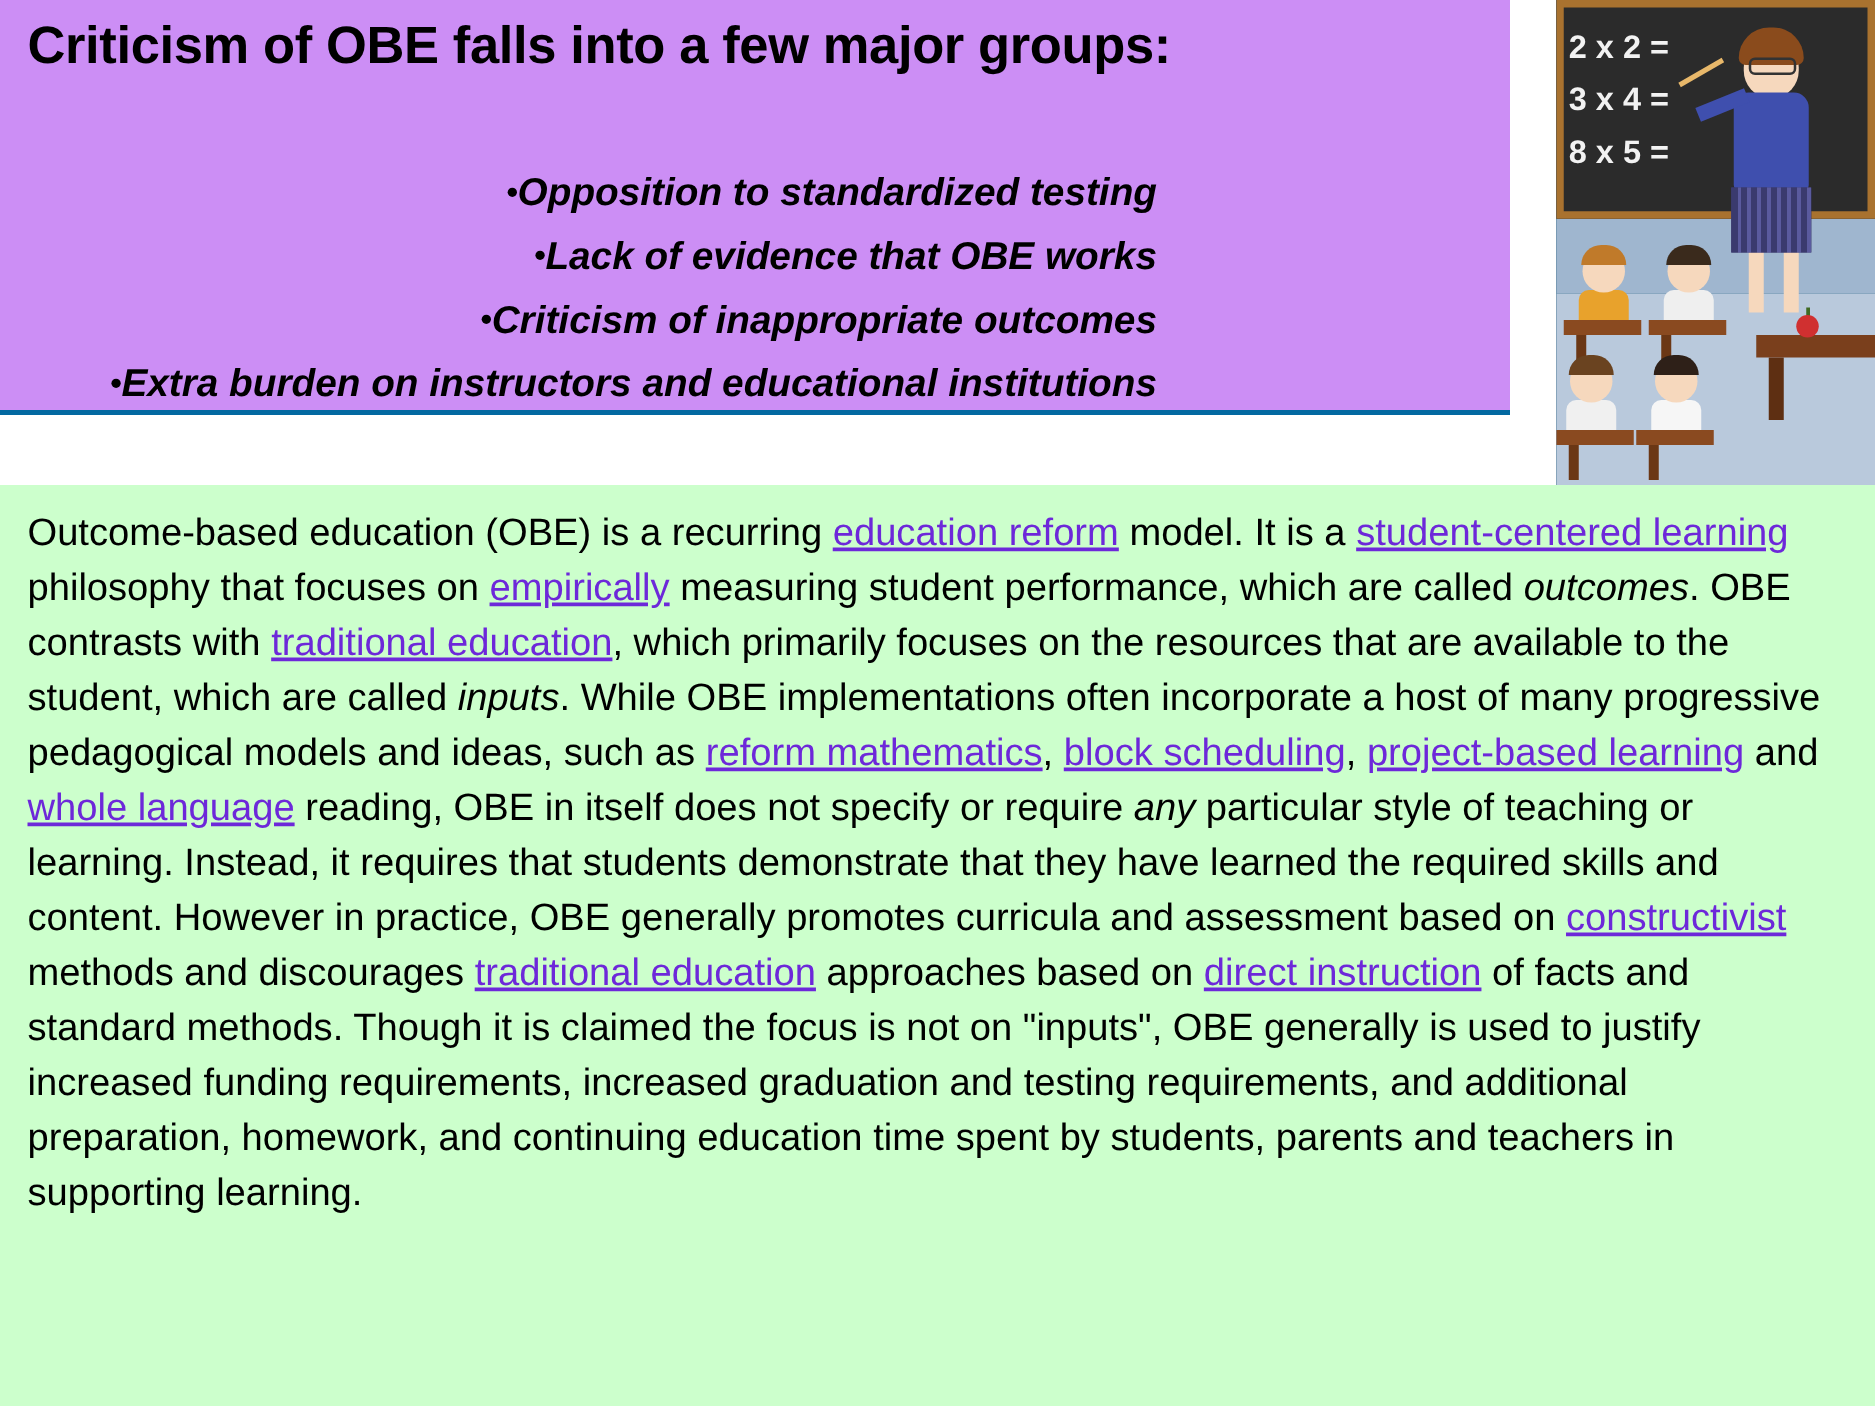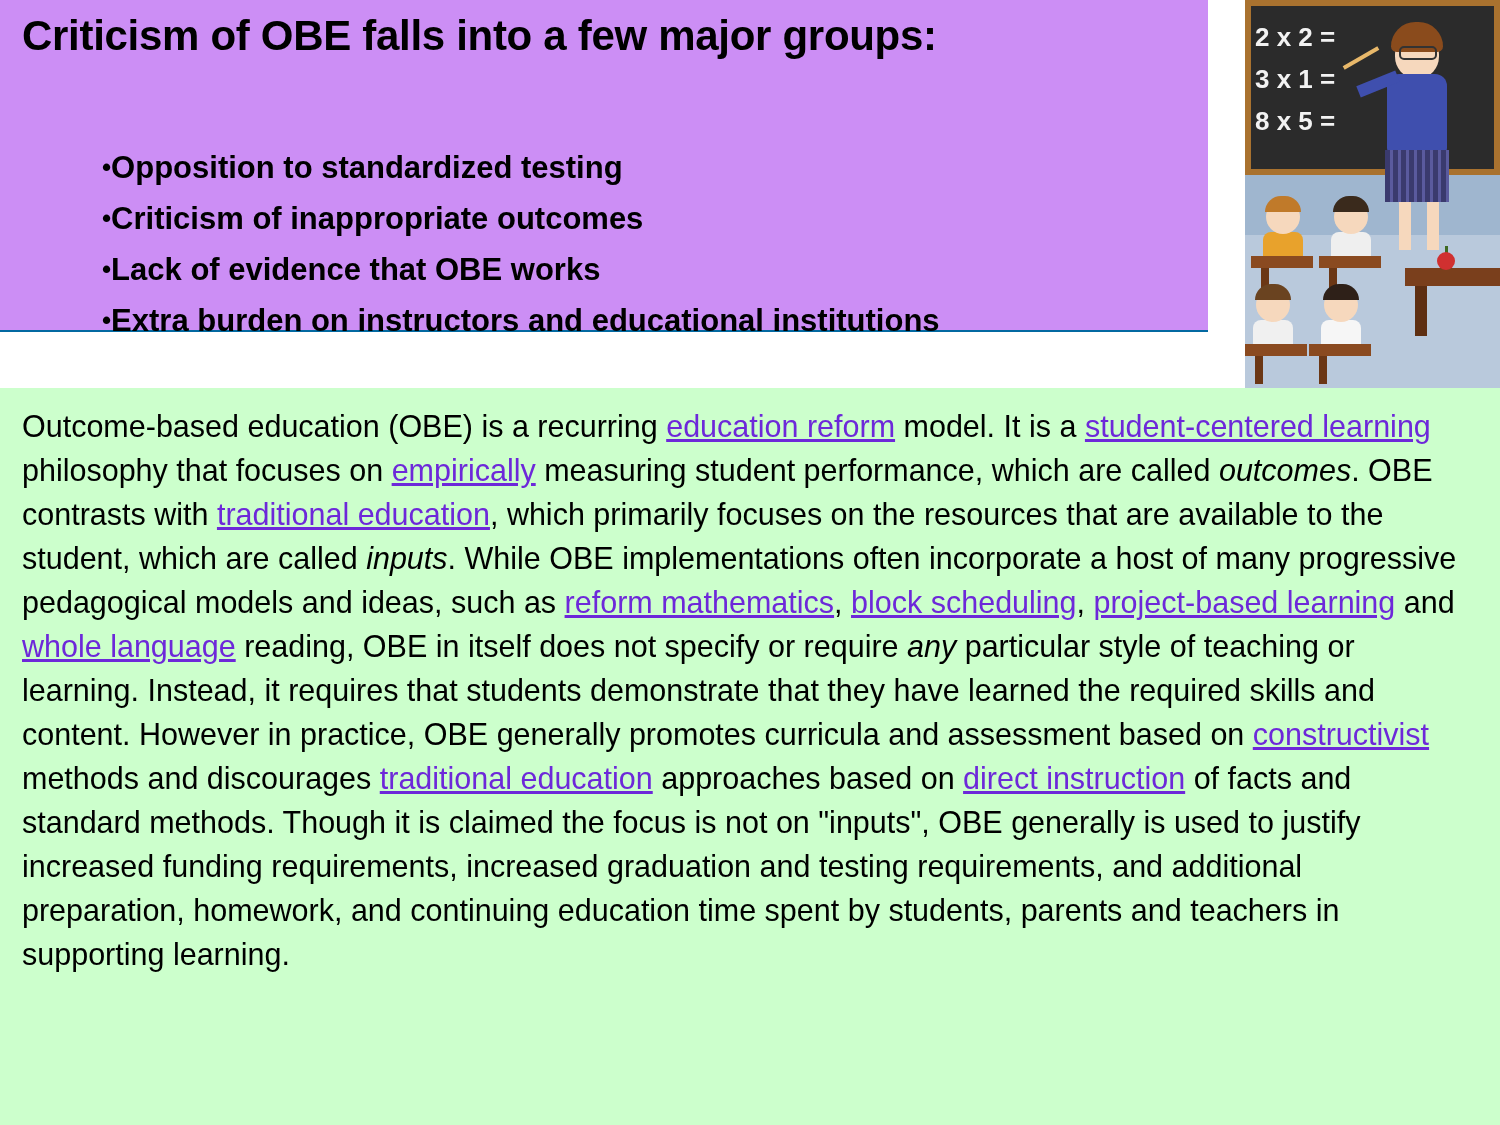--- a/index.html
+++ b/index.html
@@ -20,40 +20,42 @@
   }
 
   
   .top-panel {
     position: absolute;
     left: 0;
     top: 0;
     width: 1208px;
     height: 332px;
     background: #cc8ef5;
-    border-bottom: 2px solid #0369a1;
+    border-bottom: 4px solid #0369a1;
     box-sizing: border-box;
+    text-align: right;
   }
   .slide-title {
     position: absolute;
     left: 22px;
     top: 12px;
     font-size: 42px;
     font-weight: bold;
     color: #000000;
     letter-spacing: -0.3px;
     white-space: nowrap;
   }
   .bullet-list {
     position: absolute;
     left: 88px;
     top: 128px;
-    margin: 14px;
+    margin: 0;
     padding: 0;
     list-style: none;
+    font-style: italic;
   }
   .bullet-list li {
     font-size: 31px;
     font-weight: bold;
     color: #000000;
     line-height: 50px;
     white-space: nowrap;
   }
   .bullet-list li .dot {
     font-size: 26px;
@@ -289,32 +291,32 @@
 </style>
 </head>
 <body>
 
 <div class="slide">
 
   <div class="top-panel">
     <div class="slide-title">Criticism of OBE falls into a few major groups:</div>
     <ul class="bullet-list">
       <li><span class="dot">•</span><span>Opposition to standardized testing</span></li>
+      <li><span class="dot">•</span><span>Lack of evidence that OBE works</span></li>
       <li><span class="dot">•</span><span>Criticism of inappropriate outcomes</span></li>
-      <li><span class="dot">•</span><span>Lack of evidence that OBE works</span></li>
       <li><span class="dot">•</span><span>Extra burden on instructors and educational institutions</span></li>
     </ul>
   </div>
 
   <div class="illustration">
     <div class="ill-wall"></div>
     <div class="ill-floor"></div>
     <div class="ill-board"></div>
     <div class="ill-board-text">2 x 2 =</div>
-    <div class="ill-board-text" style="top:58px;">3 x 1 =</div>
+    <div class="ill-board-text" style="top:58px;">3 x 4 =</div>
     <div class="ill-board-text" style="top:100px;">8 x 5 =</div>
 
     <div class="t-pointer"></div>
     <div class="t-arm"></div>
     <div class="t-hair"></div>
     <div class="t-head"></div>
     <div class="t-glass"></div>
     <div class="t-body"></div>
     <div class="t-skirt"></div>
     <div class="t-leg1"></div>

